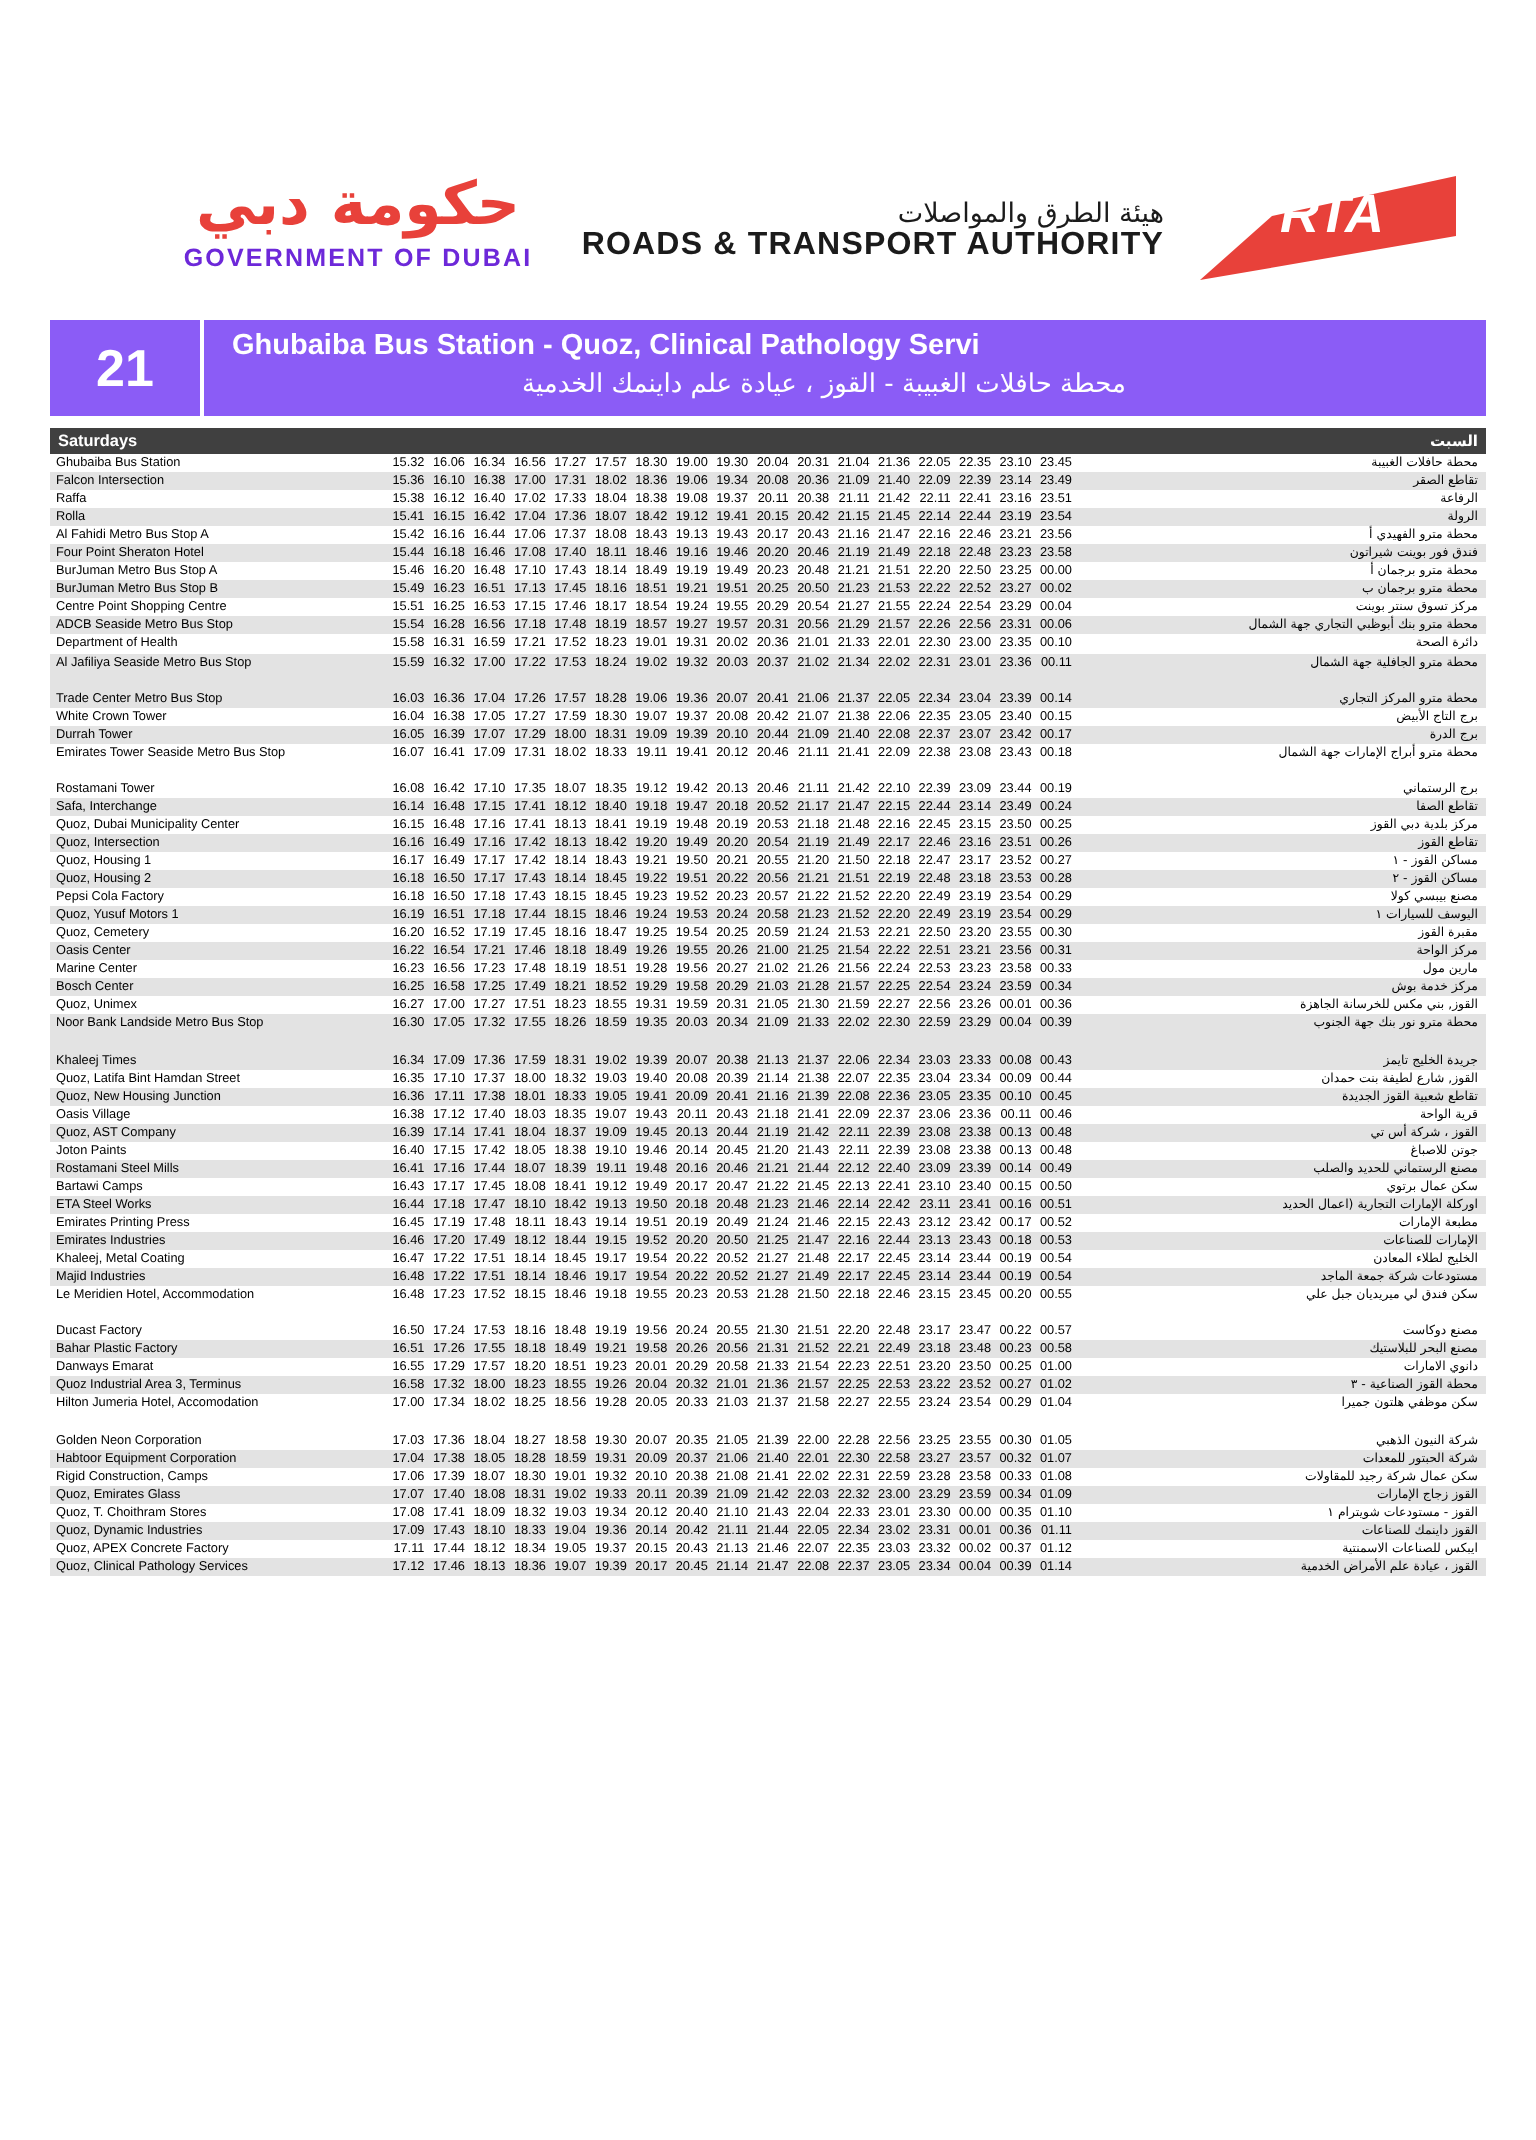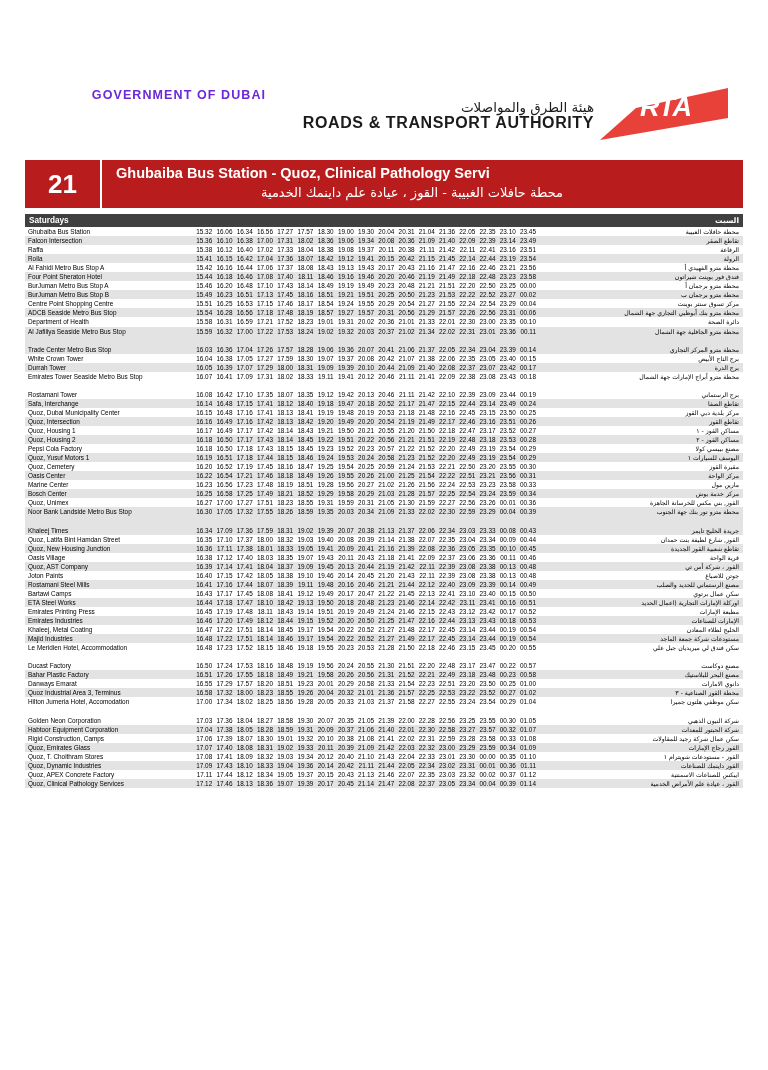--- a/index.html
+++ b/index.html
@@ -7,29 +7,29 @@
   .page{position:relative;width:768px;height:1070px;background:#fff;overflow:hidden;}
 
   
   .header{position:absolute;left:0;top:0;width:768px;height:152px;}
   .gov-logo{position:absolute;left:44px;top:86px;width:270px;}
   .gov-script{font-family:"DejaVu Sans",sans-serif;color:#e8413a;font-size:30px;line-height:34px;
               text-align:center;direction:rtl;font-weight:700;letter-spacing:-1px;}
   .gov-en{margin-top:2px;text-align:center;color:#6d28d9;font-size:12.5px;font-weight:700;letter-spacing:1.1px;}
 
   .rta-block{position:absolute;right:40px;top:88px;height:52px;display:flex;align-items:center;}
-  .rta-words{text-align:right;margin-right:6px;}
+  .rta-words{text-align:right;margin-right:18px;}
   .rta-ar{font-family:"DejaVu Sans",sans-serif;direction:rtl;font-size:13.5px;color:#1b1b1b;letter-spacing:1px;line-height:17px;}
   .rta-en{font-size:16px;font-weight:700;color:#1b1b1b;letter-spacing:.6px;line-height:14px;}
   .rta-mark{position:relative;width:128px;height:52px;text-align:center;}
   .rta-mark svg{position:absolute;left:0;top:0;}
   .rta-mark .rta-text{position:absolute;left:40px;top:4px;font-size:27px;font-weight:700;color:#fff;letter-spacing:-0.5px;font-style:italic;}
 
   
-  .titlebar{position:absolute;left:25px;top:160px;width:718px;height:48px;background:#b91c1c;color:#fff;display:flex;}
+  .titlebar{position:absolute;left:25px;top:160px;width:718px;height:48px;background:#8b5cf6;color:#fff;display:flex;}
   .route-no{width:75px;display:flex;align-items:center;justify-content:center;font-size:26px;font-weight:700;border-right:2px solid #fff;}
   .title-txt{flex:1;padding:4px 10px 12px 14px;}
   .title-en{font-size:14.5px;font-weight:700;line-height:19px;}
   .title-ar{font-family:"DejaVu Sans",sans-serif;direction:rtl;text-align:right;font-size:13px;line-height:19px;padding-right:170px;}
 
   
   .tbl{position:absolute;left:25px;top:214px;width:718px;}
   .dayhdr{background:#404040;color:#fff;height:13px;display:flex;align-items:center;
           font-size:8.2px;font-weight:700;padding:0 4px;}
   .dayhdr .ar{margin-left:auto;font-family:"DejaVu Sans",sans-serif;direction:rtl;font-size:7.5px;}
@@ -44,20 +44,21 @@
   .w2{line-height:9.05px;}
 </style>
 </head>
 <body>
 
 <div class="page">
 
   <div class="header">
 
     <div class="gov-logo">
+      <div class="gov-script">حكومة دبي</div>
       <div class="gov-en">GOVERNMENT OF DUBAI</div>
     </div>
 
     <div class="rta-block">
       <div class="rta-words">
         <div class="rta-ar">هيئة الطرق والمواصلات</div>
         <div class="rta-en">ROADS &amp; TRANSPORT AUTHORITY</div>
       </div>
       <div class="rta-mark">
         <svg width="128" height="52" viewBox="0 0 128 52" aria-hidden="true">

